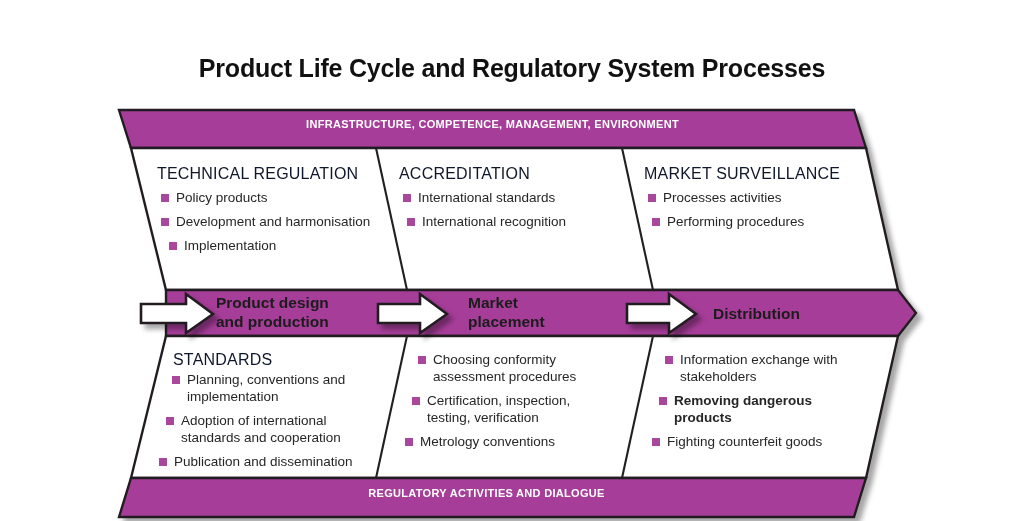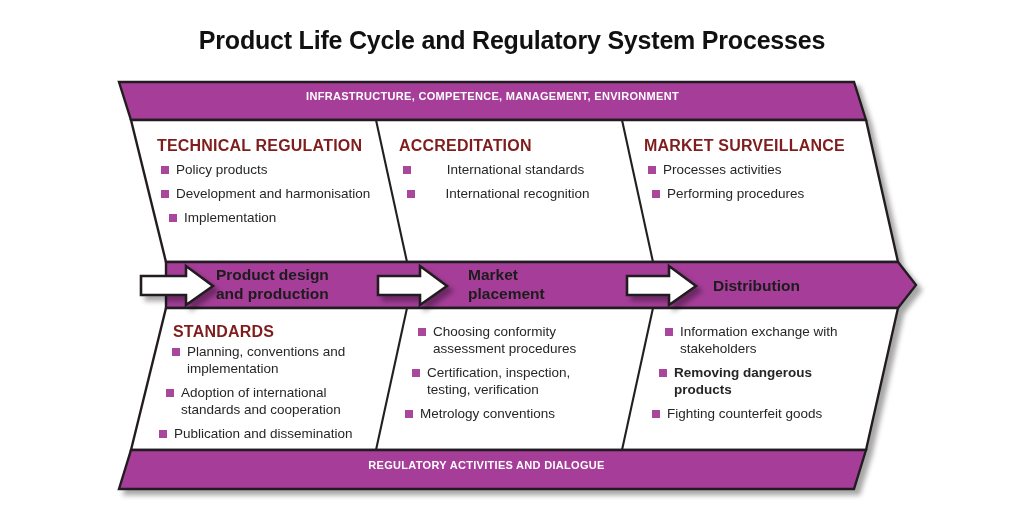--- a/index.html
+++ b/index.html
@@ -3,21 +3,21 @@
 <meta charset="utf-8">
 <style>
   html,body{margin:0;padding:0;}
   body{
     width:1024px;height:521px;
     background:#ffffff;
     font-family:"Liberation Sans", sans-serif;
     overflow:hidden;
     position:relative;
   }
-  #stage{position:absolute;inset:0;width:1024px;height:432px;}
+  #stage{position:absolute;inset:0;width:1024px;height:432px;margin-top:28px;}
   #diagram-svg{position:absolute;left:0;top:0;width:1024px;height:521px;}
 
   .title{
     position:absolute;
     left:0;top:26px;width:1024px;
     text-align:center;
     font-size:25px;
     font-weight:bold;
     color:#111111;
     letter-spacing:-0.2px;
@@ -28,23 +28,23 @@
     position:absolute;
     color:#ffffff;
     font-weight:bold;
     font-size:11px;
     letter-spacing:0.3px;
     text-align:center;
     white-space:nowrap;
   }
   .col-heading{
     position:absolute;
-    font-weight:bold;
+    font-weight:normal;
     font-size:16px;
-    color:#7f1d1d;
+    color:#0f172a;
     letter-spacing:0.2px;
     white-space:nowrap;
   }
   .bullet-list{
     position:absolute;
     margin:0;padding:0;
     list-style:none;
   }
   .bullet-list li{
     position:relative;
@@ -121,21 +121,21 @@
   <div class="proc-label" style="left:713px;top:276px;">Distribution</div>
 
   <div class="col-heading" style="left:157px;top:137px;">TECHNICAL REGULATION</div>
   <ul class="bullet-list" style="left:161px;top:161px;width:210px;">
     <li><span class="bx"></span><span>Policy products</span></li>
     <li><span class="bx"></span><span>Development and harmonisation</span></li>
     <li style="padding-left:23px;"><span class="bx" style="left:8px;"></span><span>Implementation</span></li>
   </ul>
 
   <div class="col-heading" style="left:399px;top:137px;">ACCREDITATION</div>
-  <ul class="bullet-list" style="left:403px;top:161px;width:210px;text-align:center;">
+  <ul class="bullet-list" style="left:403px;top:161px;width:210px;">
     <li><span class="bx"></span><span>International standards</span></li>
     <li style="padding-left:19px;"><span class="bx" style="left:4px;"></span><span>International recognition</span></li>
   </ul>
 
   <div class="col-heading" style="left:644px;top:137px;text-align:right;">MARKET SURVEILLANCE</div>
   <ul class="bullet-list" style="left:648px;top:161px;width:215px;">
     <li><span class="bx"></span><span>Processes activities</span></li>
     <li style="padding-left:19px;"><span class="bx" style="left:4px;"></span><span>Performing procedures</span></li>
   </ul>
 

